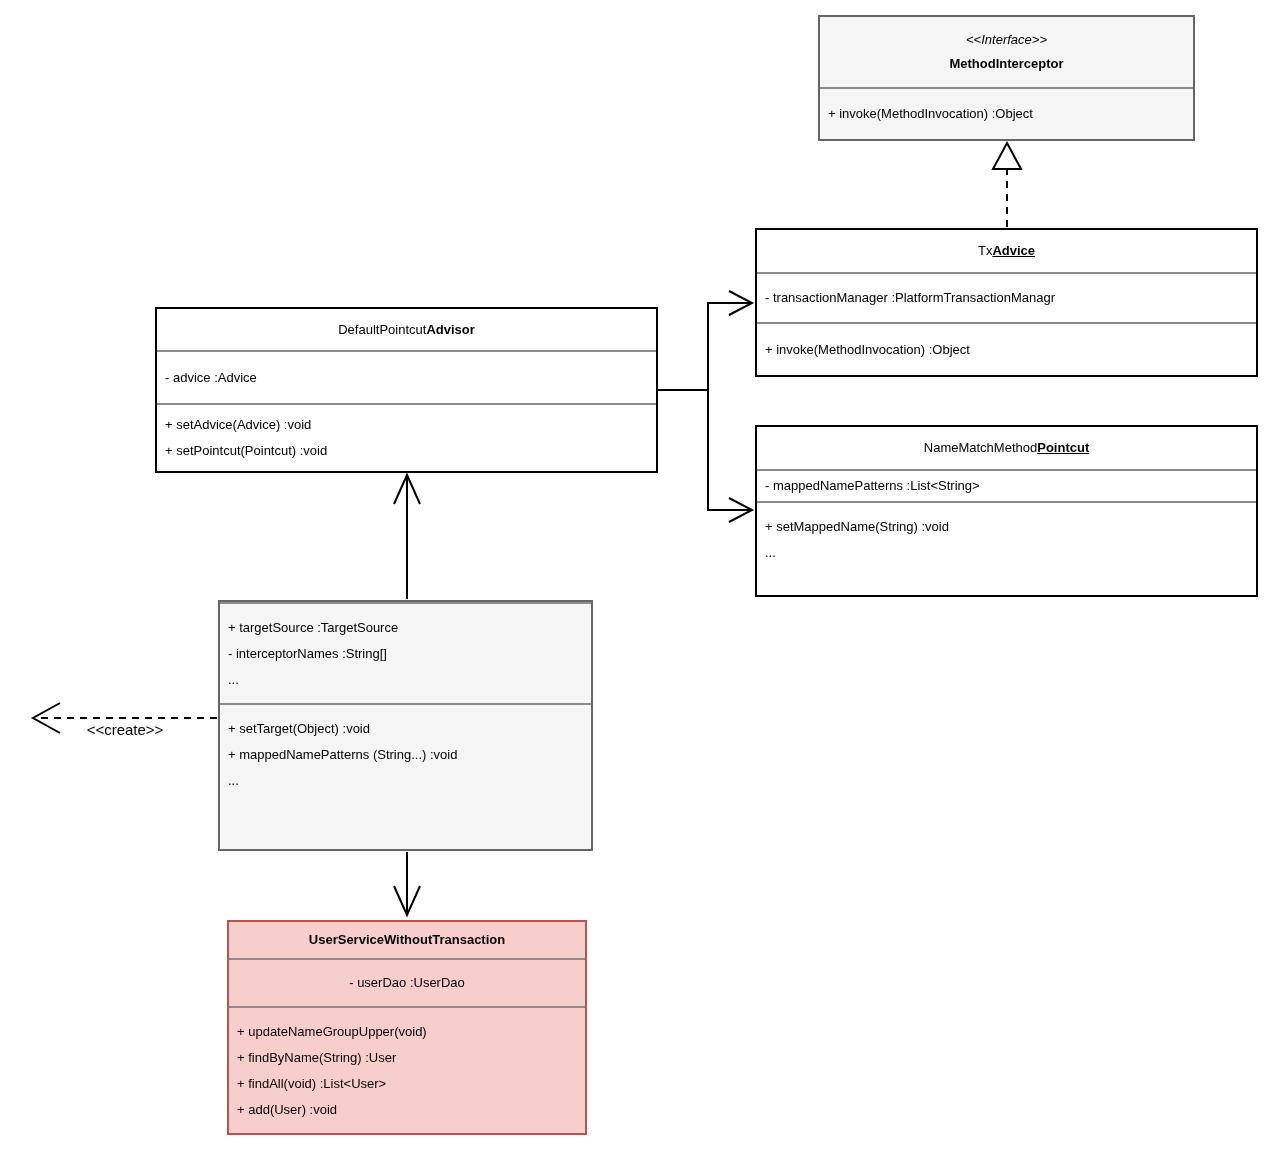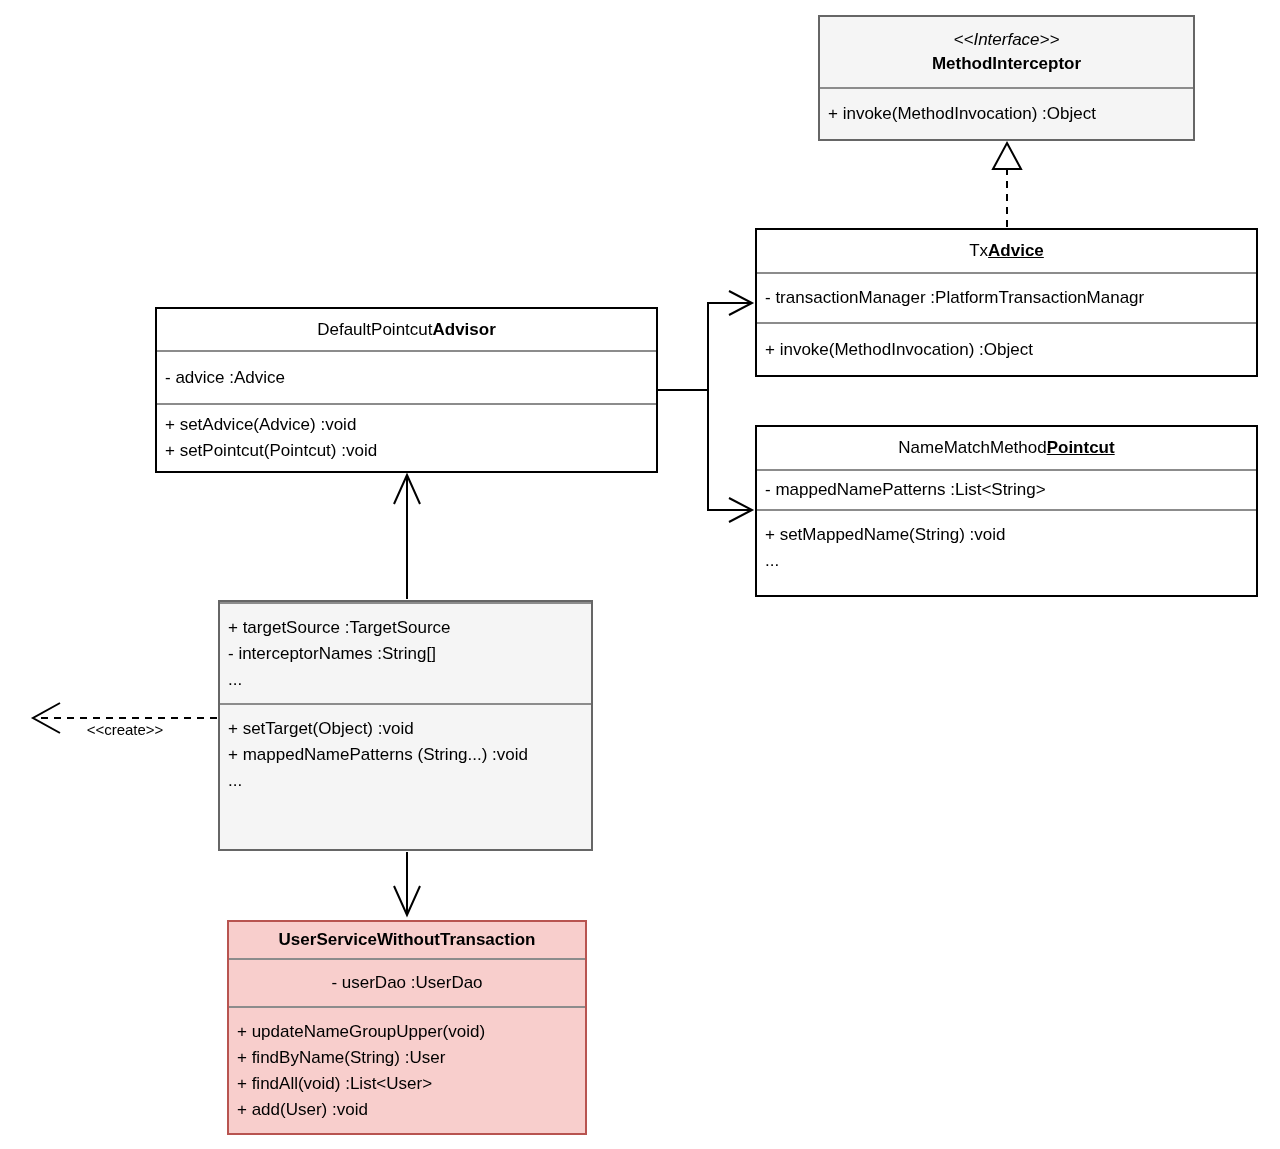--- a/index.html
+++ b/index.html
@@ -10,21 +10,21 @@
     font-family:"Liberation Sans", sans-serif;
     color:#000000;
     overflow:hidden;
   }
   .edges{position:absolute;left:0;top:0;width:1280px;height:1149px;pointer-events:none;}
   .uml-box{
     position:absolute;
     box-sizing:border-box;
     background:#ffffff;
     border:2px solid #000000;
-    font-size:17px;
+    font-size:13px;
   }
   .uml-box.gray{background:#f5f5f5;border-color:#666666;}
   .uml-box.pink{background:#f8cecc;border-color:#b85450;}
   .uml-title{
     box-sizing:border-box;
     display:flex;flex-direction:column;
     align-items:center;justify-content:center;
     text-align:center;
     line-height:24px;
   }
@@ -115,21 +115,21 @@
     <div class="uml-section" style="height:68px;">
       <div class="line">+ setAdvice(Advice) :void</div>
       <div class="line">+ setPointcut(Pointcut) :void</div>
     </div>
   </div>
 
   <div class="uml-box" style="left:755px;top:425px;width:503px;height:172px;">
     <div class="uml-title" style="height:42px;border-radius:9px;">
       <div><span>NameMatchMethod</span><span class="emph">Pointcut</span></div>
     </div>
-    <div class="uml-section" style="height:40px;">
+    <div class="uml-section" style="height:32px;">
       <div class="line">- mappedNamePatterns :List&lt;String&gt;</div>
     </div>
     <div class="uml-section" style="height:76px;">
       <div class="line">+ setMappedName(String) :void</div>
       <div class="line">...</div>
     </div>
   </div>
 
   <div class="uml-box gray" style="left:218px;top:600px;width:375px;height:251px;">
     <div class="uml-section" style="height:101px;">

